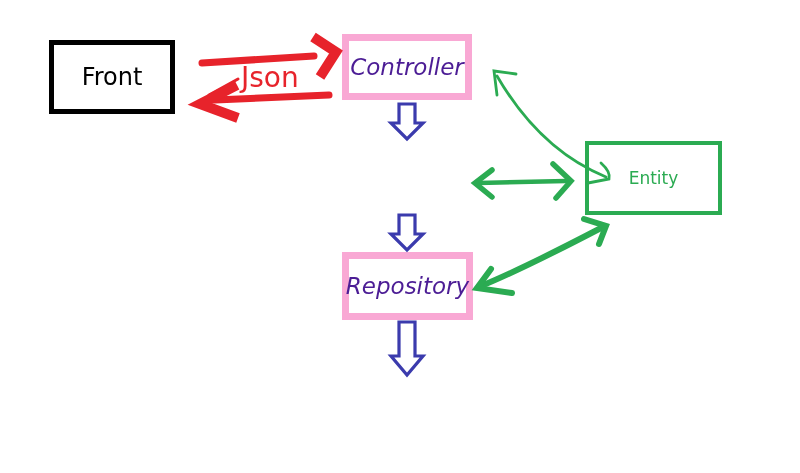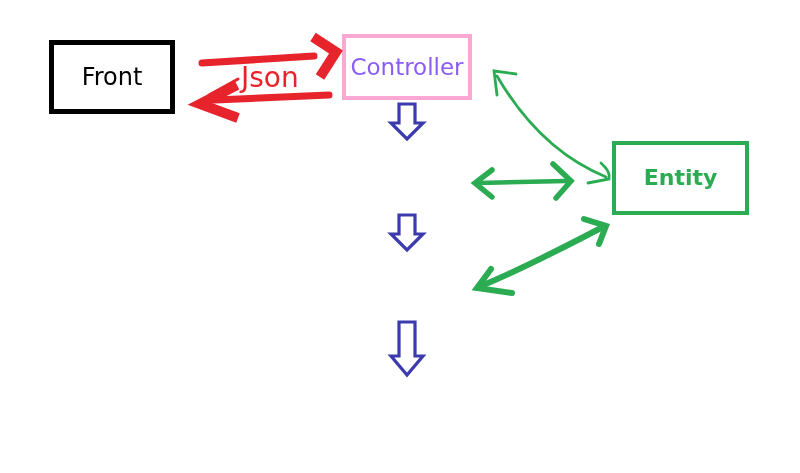--- a/index.html
+++ b/index.html
@@ -29,34 +29,34 @@
     line-height: 1;
     white-space: nowrap;
   }
   .node-front {
     left: 49px; top: 40px; width: 126px; height: 74px;
     border: 5px solid #000000;
     color: #000000;
     font-size: 24px;
   }
   .node-blue {
-    border: 4px solid #f9a8d4;
-    color: #8b5cf6;
+    border: 7px solid #f9a8d4;
+    color: #4c1d95;
     font-size: 23px;
+    font-style: italic;
   }
   .node-controller { left: 342px; top: 34px;  width: 130px; height: 66px; }
   .node-service    { left: 342px; top: 142px; width: 130px; height: 70px; }
   .node-repository { left: 342px; top: 252px; width: 131px; height: 68px; }
   .node-db         { left: 343px; top: 370px; width: 131px; height: 60px; }
   .node-entity {
-    left: 612px; top: 141px; width: 137px; height: 74px;
+    left: 585px; top: 141px; width: 137px; height: 74px;
     border: 4px solid #2bab52;
     color: #2bab52;
-    font-size: 22px;
-    font-weight: bold;
+    font-size: 17px;
   }
   .edge-label-json {
     position: absolute;
     left: 241px; top: 63px;
     color: #e7232b;
     font-size: 28px;
     line-height: 1.1;
     z-index: 3;
   }
   svg.arrow-layer {
@@ -75,20 +75,23 @@
 
   <div class="node node-front">
     <span>Front</span>
   </div>
 
   <div class="node node-blue node-controller">
     <span>Controller</span>
   </div>
 
 
+  <div class="node node-blue node-repository">
+    <span>Repository</span>
+  </div>
 
 
   <div class="node node-entity">
     <span>Entity</span>
   </div>
 
   <span class="edge-label-json">Json</span>
 
   <svg class="arrow-layer" viewBox="0 0 800 473" aria-hidden="true">
 

